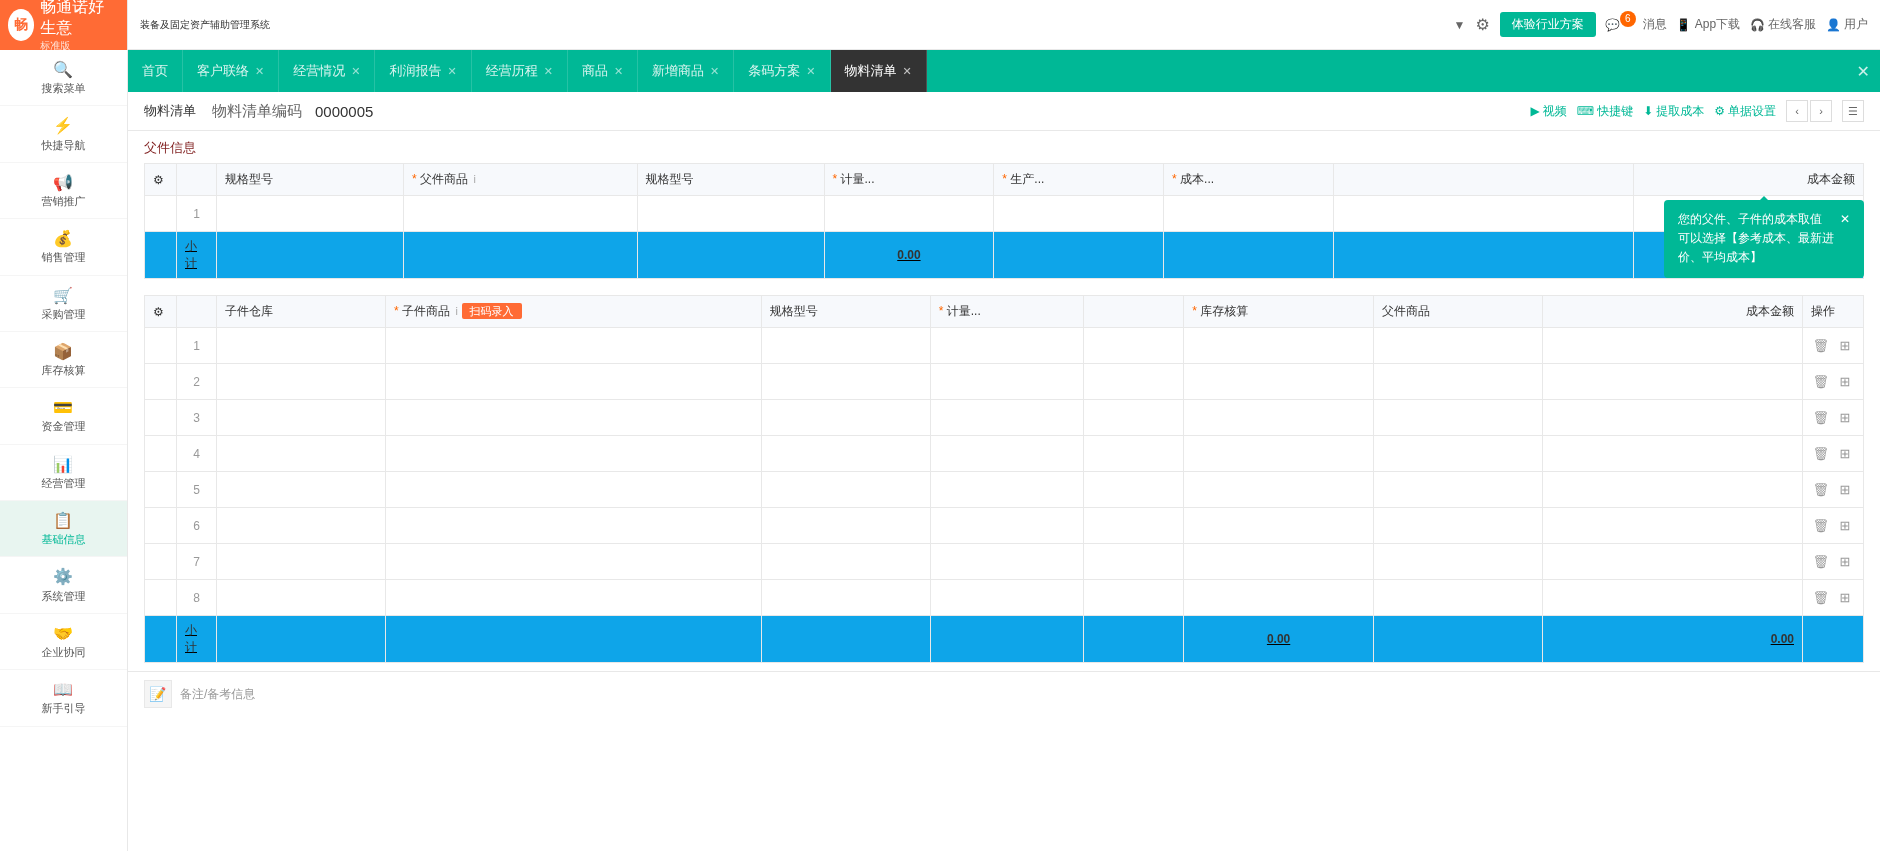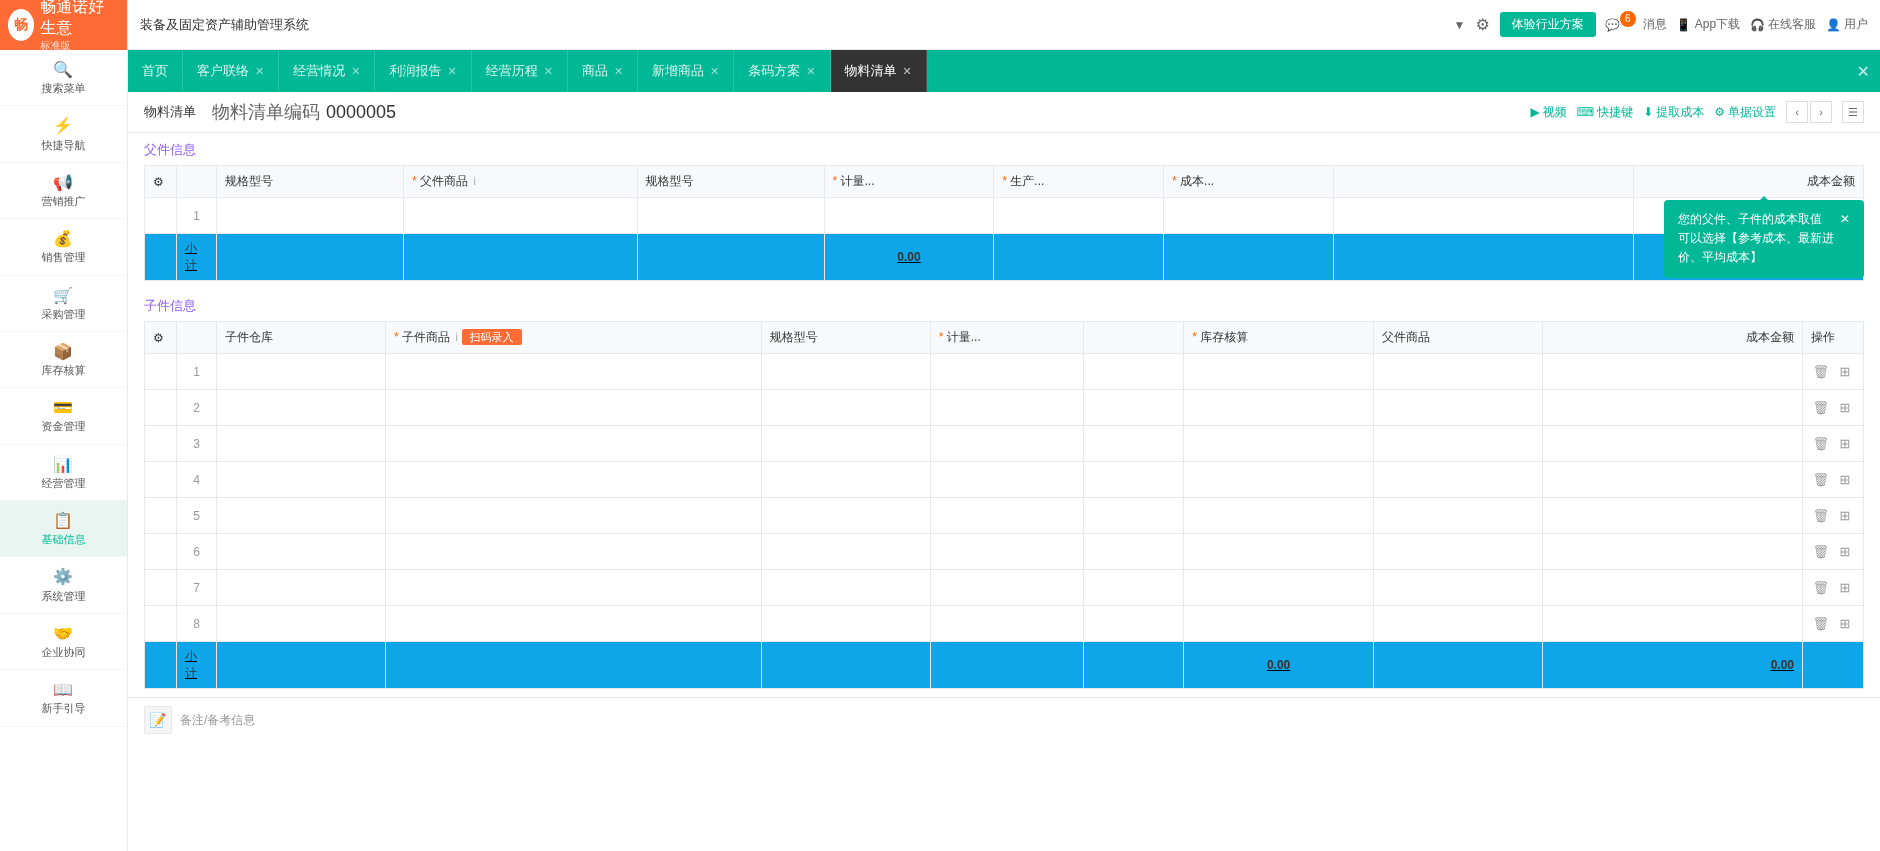--- a/index.html
+++ b/index.html
@@ -16,50 +16,50 @@
     .sidebar-item.active { background: #e8f5f0; color: #00b896; }
     .sidebar-item.active .nav-icon { color: #00b896; }
     .nav-icon { font-size: 16px; }
     .sidebar-item span { text-align: center; line-height: 1.2; }
 
     
     .main { flex: 1; display: flex; flex-direction: column; overflow: hidden; }
 
     
     .topbar { background: #fff; height: 50px; display: flex; align-items: center; padding: 0 12px; border-bottom: 1px solid #e8e8e8; gap: 10px; }
-    .system-title { font-size: 13px; color: #333; flex: 1; }
+    .system-title { font-size: 10px; color: #333; flex: 1; }
     .topbar-btn { background: #00b896; color: #fff; border: none; padding: 4px 12px; border-radius: 3px; font-size: 12px; cursor: pointer; }
     .topbar-icon-group { display: flex; align-items: center; gap: 10px; color: #666; font-size: 12px; }
     .topbar-icon { cursor: pointer; display: flex; align-items: center; gap: 3px; }
     .badge { background: #f60; color: #fff; border-radius: 50%; width: 16px; height: 16px; display: inline-flex; align-items: center; justify-content: center; font-size: 10px; position: relative; top: -6px; left: -4px; }
 
     
     .nav-tabs { background: #00b896; display: flex; align-items: center; height: 42px; overflow-x: auto; flex-shrink: 0; }
     .nav-tab { padding: 0 14px; height: 42px; display: flex; align-items: center; gap: 6px; color: rgba(255,255,255,0.85); font-size: 13px; cursor: pointer; white-space: nowrap; border-right: 1px solid rgba(255,255,255,0.15); }
     .nav-tab.active { background: #333; color: #fff; }
     .nav-tab .close-x { font-size: 11px; opacity: 0.7; }
     .nav-tab-home { padding: 16px 14px; }
     .nav-tab-close { margin-left: auto; color: rgba(255,255,255,0.8); padding: 0 10px; cursor: pointer; font-size: 16px; }
 
     
     .page-content { flex: 1; background: #fff; overflow-y: auto; padding: 0; position: relative; }
 
     
     .sub-header { display: flex; align-items: center; padding: 8px 16px; border-bottom: 1px solid #e8e8e8; gap: 16px; background: #fff; }
     .sub-header-title { font-size: 13px; color: #333; font-weight: 500; }
-    .sub-header-code { display: flex; align-items: center; gap: 6px; color: #666; font-size: 18px; }
+    .sub-header-code { display: flex; align-items: center; gap: 13px; color: #666; font-size: 15px; }
     .sub-header-code-val { color: #333; font-weight: 500; }
     .sub-header-actions { margin-left: auto; display: flex; align-items: center; gap: 10px; color: #00b896; font-size: 12px; }
     .sub-header-action { display: flex; align-items: center; gap: 3px; cursor: pointer; }
     .nav-arrows { display: flex; gap: 2px; }
     .nav-arrow { width: 22px; height: 22px; border: 1px solid #ddd; display: flex; align-items: center; justify-content: center; cursor: pointer; font-size: 11px; color: #666; }
 
     
     .section { padding: 8px 16px; }
-    .section-title { font-size: 13px; font-weight: 500; color: #8b5cf6; margin-bottom: 6px; }
+    .section-title { font-size: 13px; font-weight: 500; color: #7f1d1d; margin-bottom: 6px; }
 
     
     .data-table { width: 100%; border-collapse: collapse; font-size: 12px; }
     .data-table th { background: #f7f9fc; border: 1px solid #e8e8e8; padding: 7px 8px; text-align: left; color: #333; font-weight: normal; white-space: nowrap; }
     .data-table td { border: 1px solid #e8e8e8; padding: 6px 8px; color: #333; height: 36px; }
     .data-table .row-num { width: 40px; text-align: center; color: #999; }
     .data-table .subtotal { background: #0ea5e9; font-weight: 500; text-decoration: underline; }
     .data-table .subtotal td { color: #333; }
     .required { color: #f60; }
     .col-settings { width: 32px; text-align: center; }
@@ -307,21 +307,20 @@
             <td></td>
             <td></td>
             <td></td>
             <td style="text-align:right;font-weight:bold;">0.00</td>
           </tr>
         </tbody>
       </table>
     </div>
 
     <div class="section">
-      <div class="section-title">子件信息</div>
       <table class="data-table">
         <thead>
           <tr>
             <th class="gear-cell col-settings">⚙</th>
             <th class="row-num"></th>
             <th><span>子件仓库</span></th>
             <th>
               <span class="required">*</span>
               <span> 子件商品</span>
               <span class="info-icon">ℹ</span>

